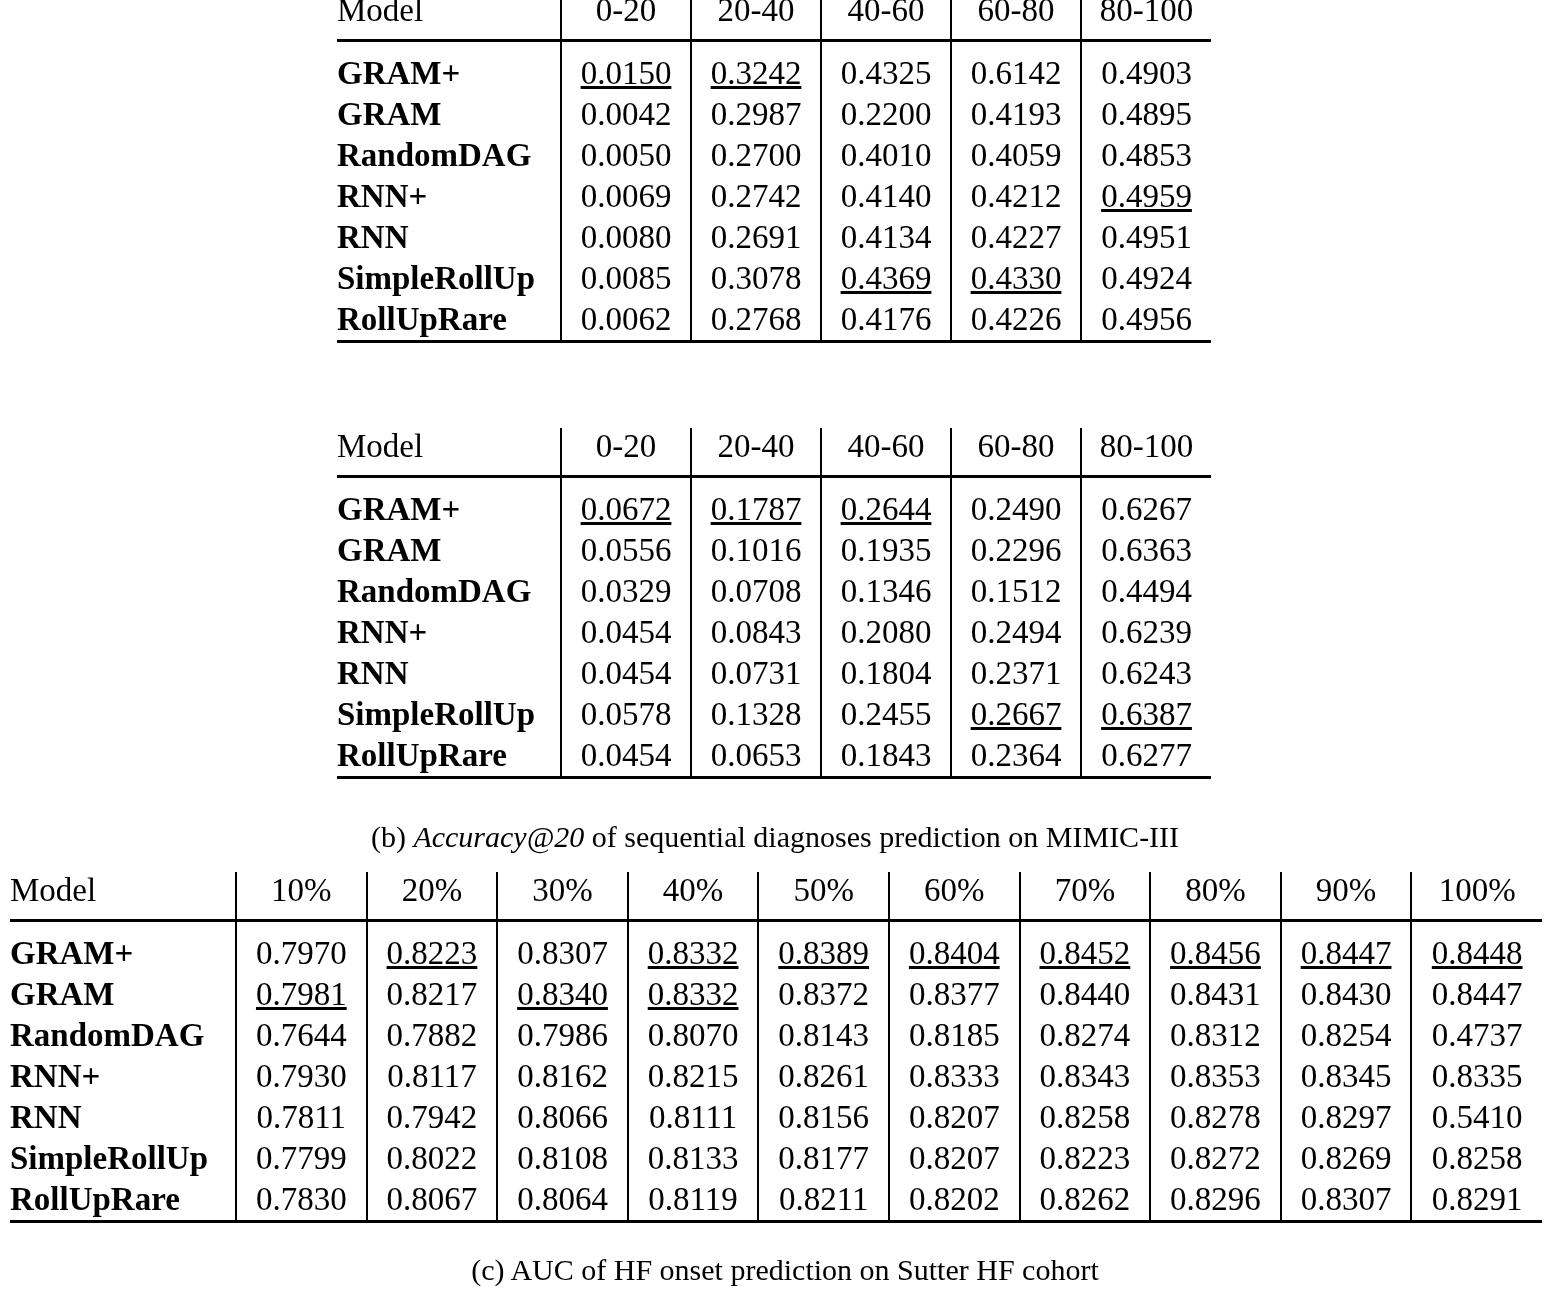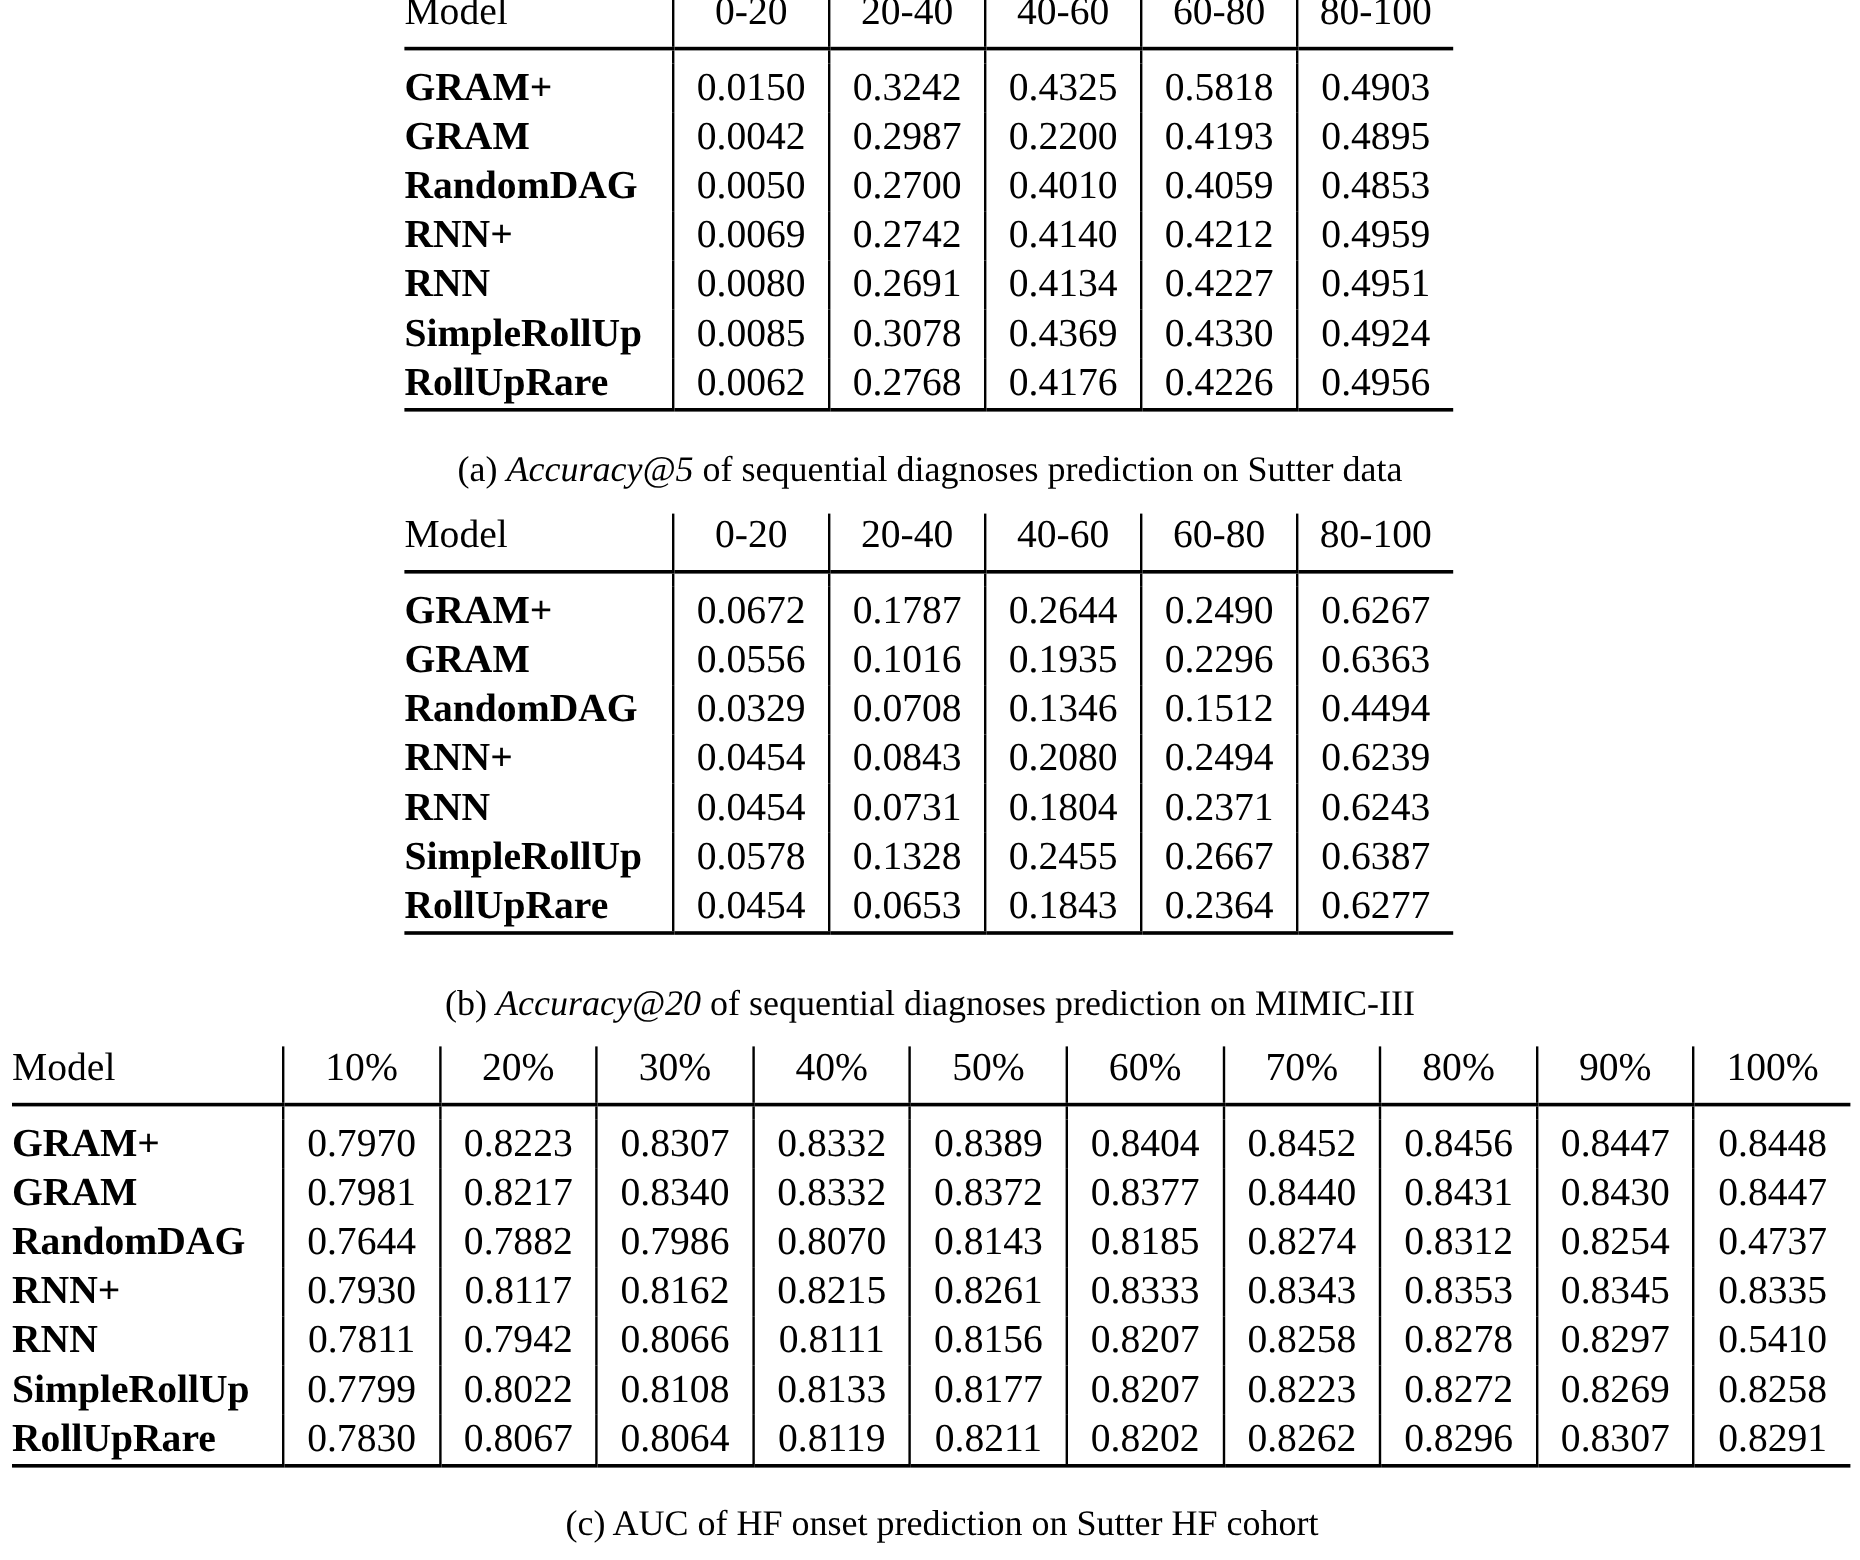--- a/index.html
+++ b/index.html
@@ -48,20 +48,21 @@
   .bd-cell {
     text-align: center;
     padding: 4px 0 4px 0 !important;
   }
   .bd-cell.model {
     text-align: left;
     font-weight: bold;
   }
   .bold {
     font-weight: bold;
+    text-decoration: underline;
   }
 
   
   .vsep {
     border-left: 2px solid #000;
   }
   .midrule td {
     border-top: 3px solid #000;
   }
   .bottomrule td {
@@ -161,21 +162,21 @@
             <td class="vsep"></td>
             <td class="vsep"></td>
             <td class="vsep"></td>
             <td class="vsep"></td>
         </tr>
       <tr>
             <td class="bd-cell model">GRAM+</td>
             <td class="bd-cell vsep bold">0.0150</td>
             <td class="bd-cell vsep bold">0.3242</td>
             <td class="bd-cell vsep">0.4325</td>
-            <td class="bd-cell vsep">0.5818</td>
+            <td class="bd-cell vsep">0.6142</td>
             <td class="bd-cell vsep">0.4903</td>
           </tr>
           <tr>
             <td class="bd-cell model">GRAM</td>
             <td class="bd-cell vsep">0.0042</td>
             <td class="bd-cell vsep">0.2987</td>
             <td class="bd-cell vsep">0.2200</td>
             <td class="bd-cell vsep">0.4193</td>
             <td class="bd-cell vsep">0.4895</td>
           </tr>
@@ -226,24 +227,20 @@
             <td></td>
             <td></td>
             <td></td>
             <td></td>
             <td></td>
         </tr>
       </tfoot>
     </table>
   </div>
 
-  <div class="caption" id="caption-a">
-    <span>(a)</span>
-    <span class="it">Accuracy@5</span><span> of sequential diagnoses prediction on Sutter data</span>
-  </div>
 
   <div class="tbl-ab" id="table-b-wrap">
     <table class="ltab">
       <colgroup>
         <col class="col-model">
           <col class="col-num">
           <col class="col-num">
         <col class="col-num">
           <col class="col-num">
           <col class="col-num">

